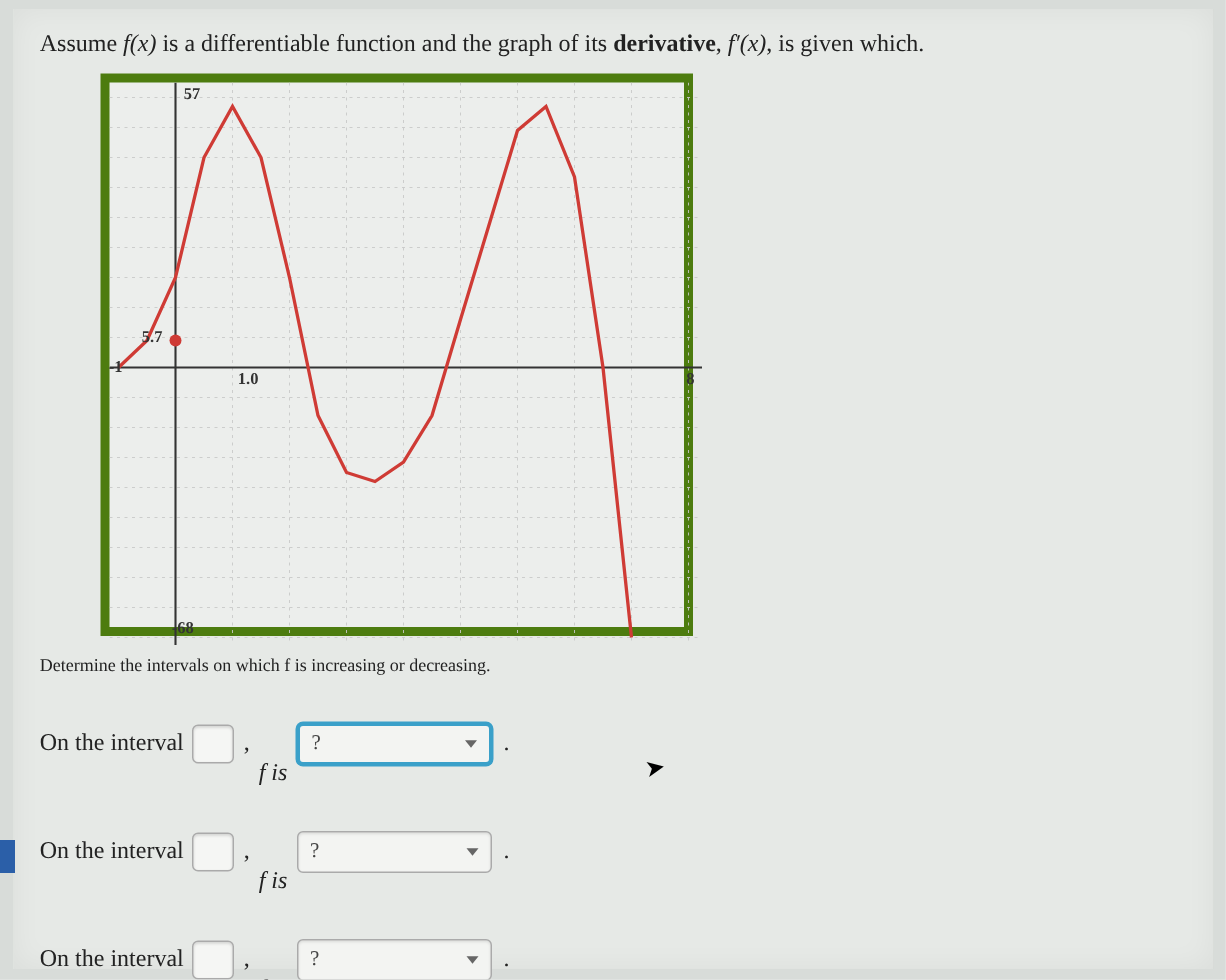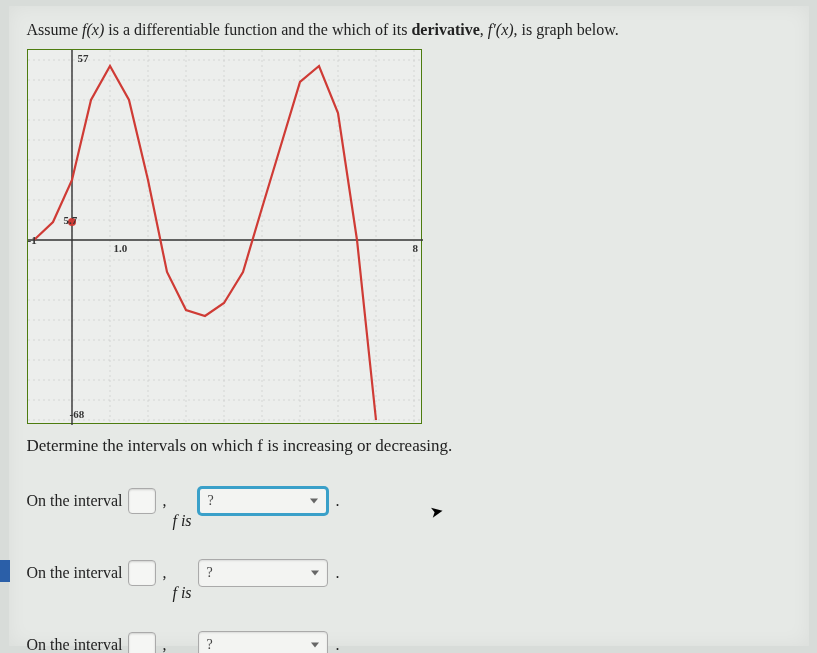--- a/index.html
+++ b/index.html
@@ -26,29 +26,30 @@
       font-size: 16px;
       color: #222;
       margin-bottom: 8px;
       line-height: 1.3;
     }
     .mathit { font-style: italic; font-family: 'Times New Roman', serif; margin-top: 40px; }
     .bold { font-weight: bold; font-family: Liberation Serif, serif; }
     .chart-box {
       width: 395px;
       height: 375px;
-      border: 1px solid #4d7c0f;
+      border: 6px solid #4d7c0f;
       background: #eceeec;
       position: relative;
       margin-bottom: 12px;
+      margin-left: 40px;
     }
     .chart-box svg { position: absolute; top: 0; left: 0; }
     .axis-lbl { position: absolute; font-size: 11px; color: #333; font-weight: bold; }
     .determine {
-      font-size: 17px;
+      font-size: 12px;
       color: #222;
       margin: 12px 0 16px 0;
     }
     .row {
       display: flex;
       align-items: center;
       gap: 6px;
       margin-bottom: 14px;
       font-size: 16px;
       color: #222;
@@ -106,21 +107,21 @@
       color: #000;
       transform: rotate(-10deg);
     }
   </style>
 </head>
 <body>
 
 <div class="page">
 
   <div class="prompt">
-    <span>Assume </span><span class="mathit">f(x)</span><span> is a differentiable function and the which of its </span><span class="bold">derivative</span><span>, </span><span class="mathit">f′(x)</span><span>, is graph below.</span>
+    <span>Assume </span><span class="mathit">f(x)</span><span> is a differentiable function and the graph of its </span><span class="bold">derivative</span><span>, </span><span class="mathit">f′(x)</span><span>, is given which.</span>
   </div>
 
   <div class="chart-box">
     <svg width="395" height="375" viewBox="0 0 395 375">
 
       <g stroke="#c8c8c8" stroke-width="0.6" stroke-dasharray="2,3">
         <line x1="44" y1="0" x2="44" y2="375"></line>
         <line x1="82" y1="0" x2="82" y2="375"></line>
         <line x1="120" y1="0" x2="120" y2="375"></line>
         <line x1="158" y1="0" x2="158" y2="375"></line>
@@ -171,21 +172,21 @@
                L 291 16
                L 310 63
                L 329 190
                L 348 370" fill="none" stroke="#cf3b35" stroke-width="2.2"></path>
 
       <circle cx="44" cy="172" r="4" fill="#cf3b35"></circle>
     </svg>
     <div class="axis-lbl" style="left:50px; top:2px;">57</div>
     <div class="axis-lbl" style="left:42px; top:358px;">-68</div>
     <div class="axis-lbl" style="left:0px; top:184px;">-1</div>
-    <div class="axis-lbl" style="left:36px; top:164px;text-align:right;">5.7</div>
+    <div class="axis-lbl" style="left:22px; top:164px;text-align:right;">5.7</div>
     <div class="axis-lbl" style="left:86px; top:192px;">1.0</div>
     <div class="axis-lbl" style="left:385px; top:192px;">8</div>
   </div>
 
   <div class="determine">
     <span>Determine the intervals on which f is increasing or decreasing.</span>
   </div>
 
   <div class="row">
     <span>On the interval</span>

